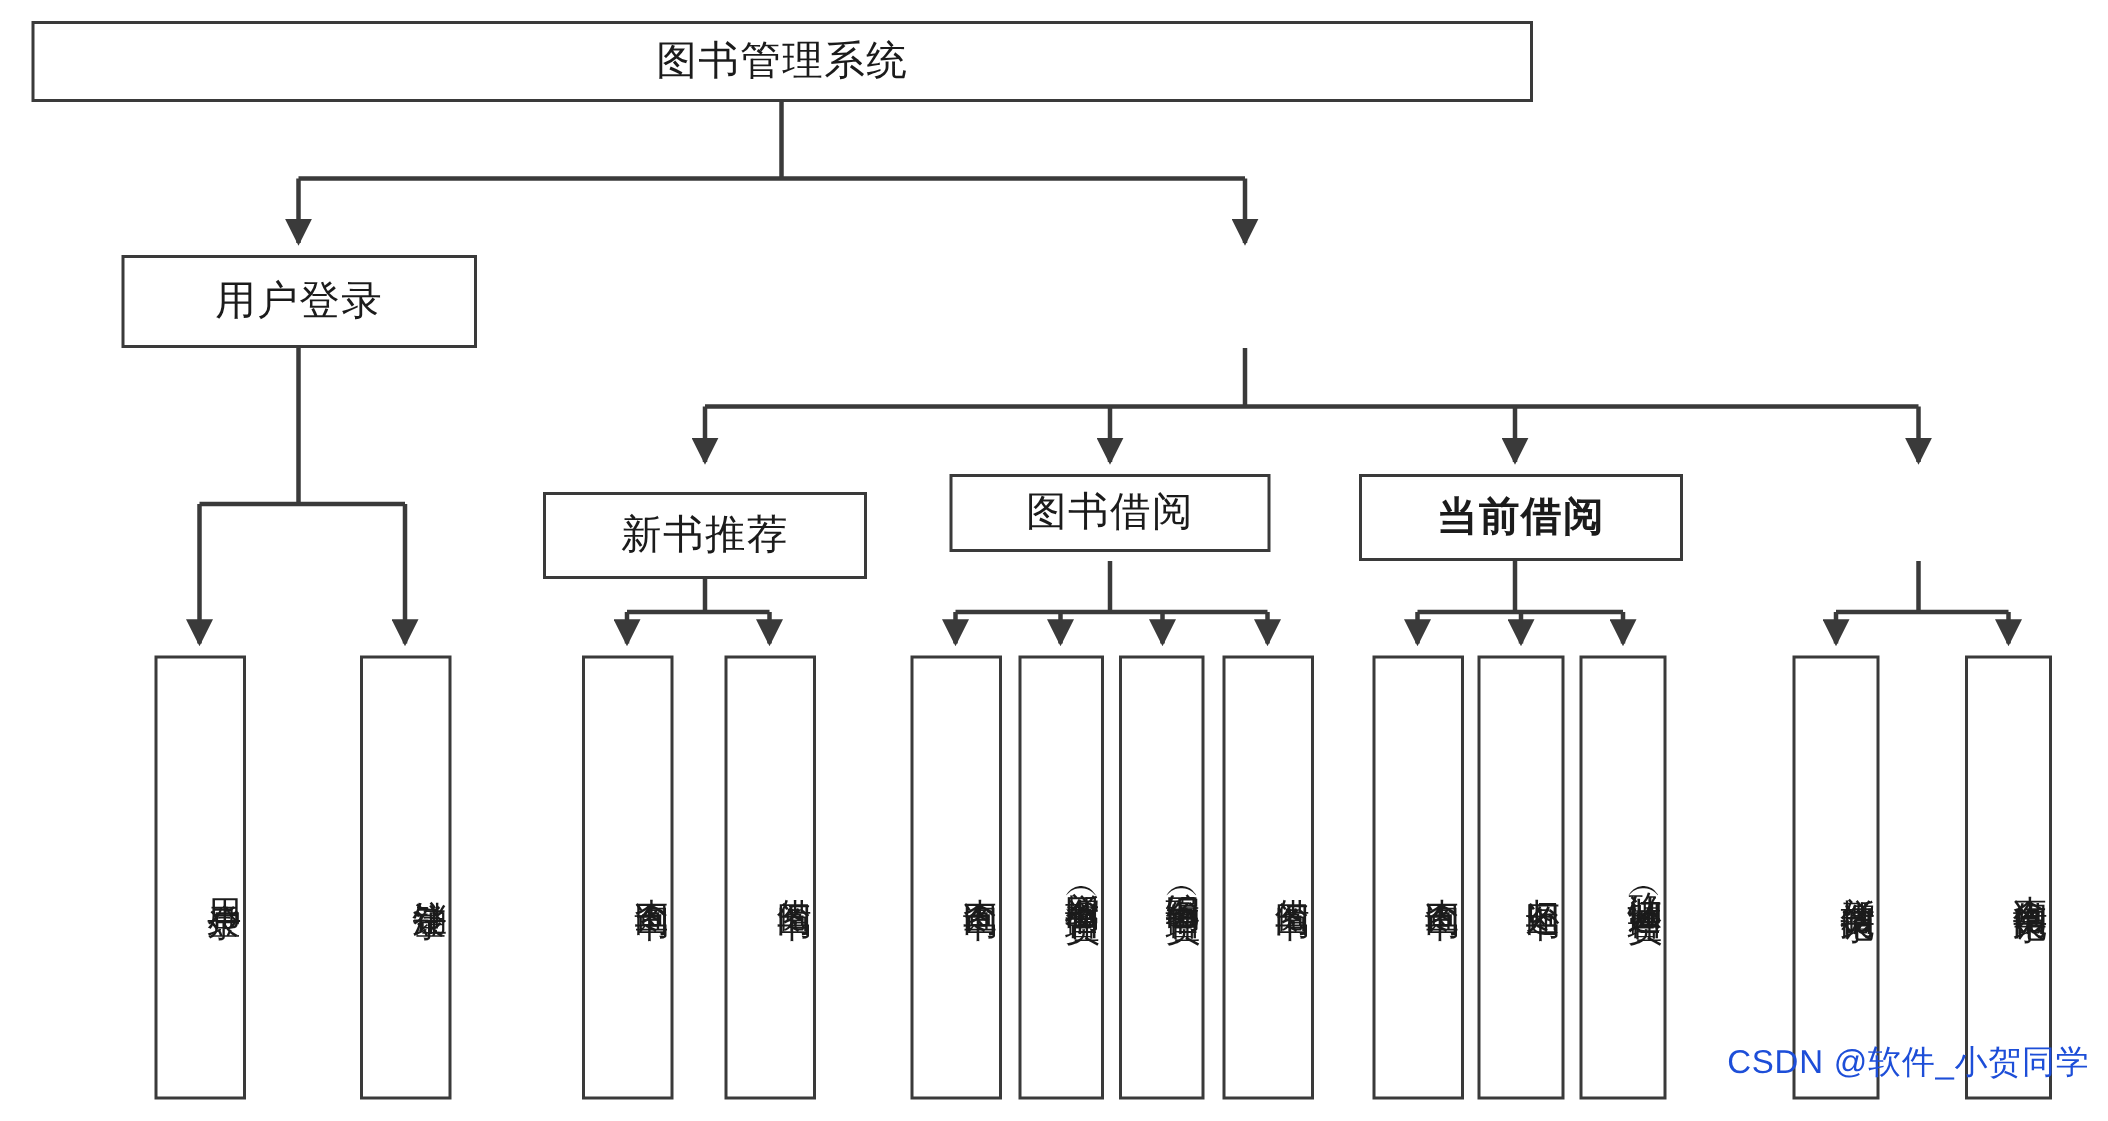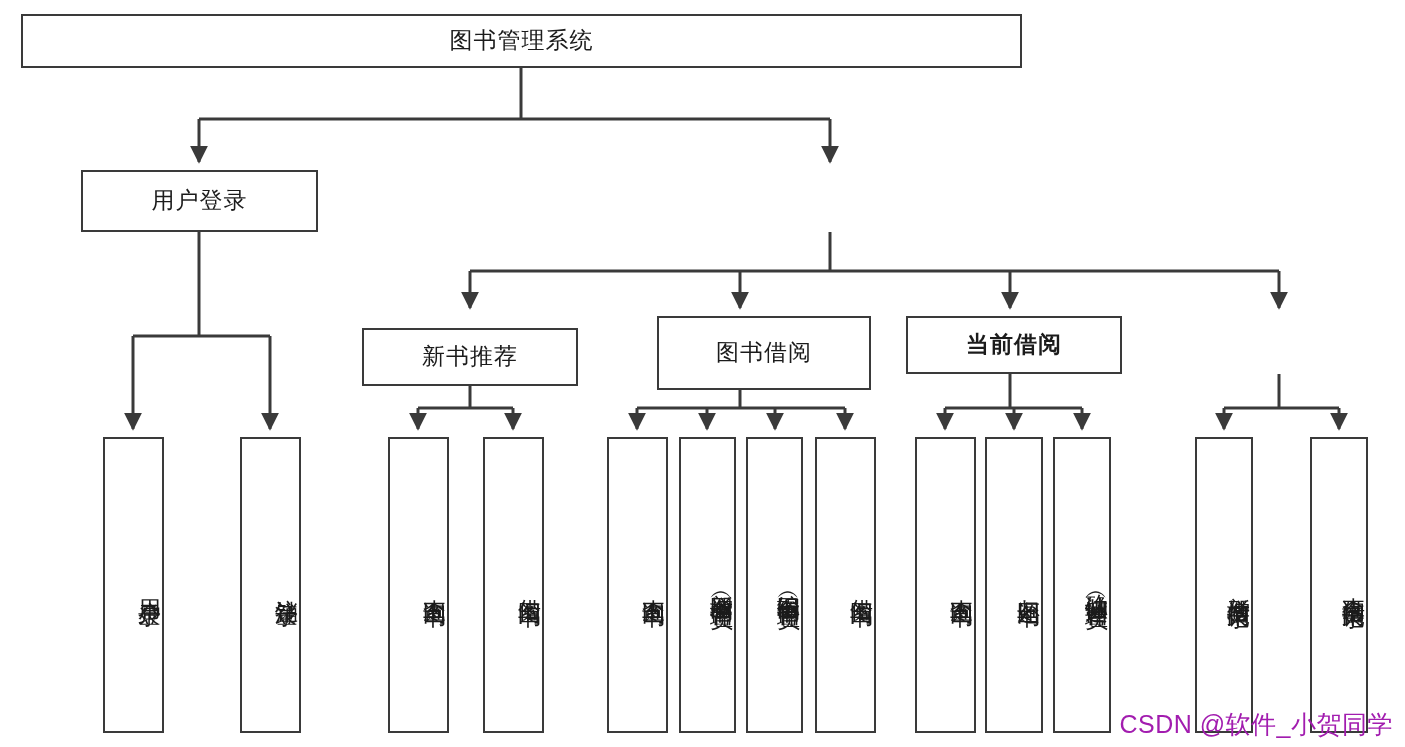--- a/index.html
+++ b/index.html
@@ -31,44 +31,44 @@
     background: #ffffff;
     border: 2px solid #3a3a3a;
     display: flex;
     align-items: center;
     justify-content: center;
     color: #1b1b1b;
     text-align: center;
     z-index: 2;
   }
   .node.horiz {
-    font-size: 23px;
+    font-size: 27px;
     letter-spacing: 1px;
     line-height: 1.1;
     justify-content: center;
   }
   .node.vert {
     writing-mode: vertical-rl;
     text-orientation: upright;
     font-size: 23px;
     line-height: 1.12;
     letter-spacing: 2px;
     padding: 8px 0;
     align-items: flex-start;
     justify-content: center;
   }
   .node .lbl {
     display: block;
   }
   .watermark {
     position: absolute;
     right: 12px;
-    bottom: 6px;
-    font-size: 25px;
-    color: #a21caf;
+    bottom: 24px;
+    font-size: 22px;
+    color: #1d4ed8;
     letter-spacing: 0.5px;
     z-index: 5;
     white-space: nowrap;
   }
 </style>
 </head>
 <body>
 
 <div id="canvas">
 
@@ -129,21 +129,21 @@
     <span class="lbl">图书管理系统</span>
   </div>
 
   <div class="node horiz" style="left:81px; top:170px; width:237px; height:62px;">
     <span class="lbl">用户登录</span>
   </div>
 
   <div class="node horiz" style="left:362px; top:316px; width:216px; height:58px;margin-top:12px;">
     <span class="lbl">新书推荐</span>
   </div>
-  <div class="node horiz" style="left:633px; top:316px; width:214px; height:74px;margin-left:24px;">
+  <div class="node horiz" style="left:633px; top:316px; width:214px; height:52px;">
     <span class="lbl">图书借阅</span>
   </div>
   <div class="node horiz" style="left:906px; top:316px; width:216px; height:58px;font-weight:bold;">
     <span class="lbl">当前借阅</span>
   </div>
 
   <div class="node vert" style="left:103px; top:437px; width:61px; height:296px;">
     <span class="lbl">用户登录</span>
   </div>
   <div class="node vert" style="left:240px; top:437px; width:61px; height:296px;">

